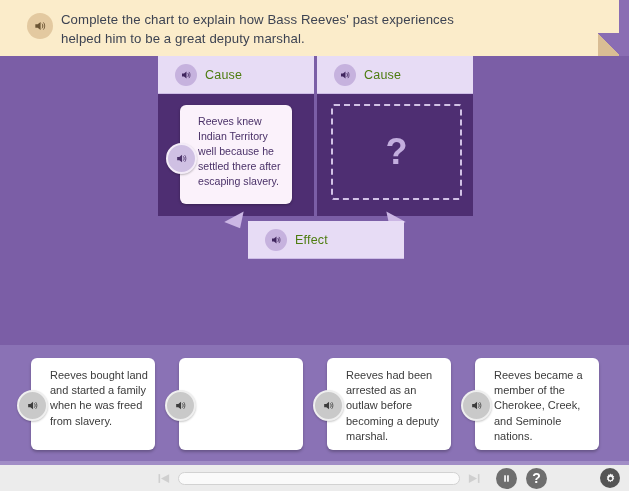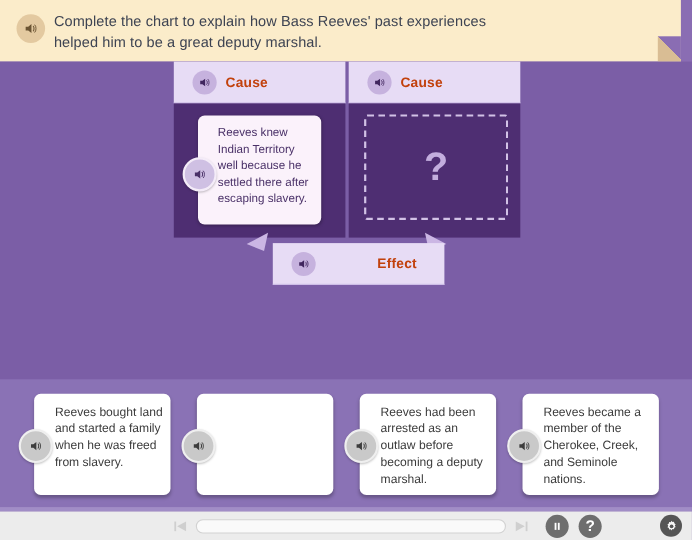--- a/index.html
+++ b/index.html
@@ -9,21 +9,21 @@
     background:#8a6db3;
     position:relative;
   }
   #stage{position:absolute;inset:0;width:629px;height:491px;overflow:hidden;background:#8a6db3;}
 
   
   .banner{
     position:absolute;left:0;top:0;width:619px;height:56px;
     background:#fbecca;
     display:flex;align-items:flex-start;
-    padding:9px 0 0 4px;
+    padding:9px 0 0 16px;
     box-sizing:border-box;
   }
   .banner-spk{
     width:26px;height:26px;border-radius:50%;
     background:#e3c9a0;
     margin:4px 8px 0 11px;
     flex:0 0 auto;
     display:flex;align-items:center;justify-content:center;
     cursor:pointer;
   }
@@ -59,21 +59,21 @@
   .col-body{
     height:122px;background:#4e2e72;
     position:relative;
   }
   .hdr-spk{
     width:22px;height:22px;border-radius:50%;
     background:#c6b2de;margin-left:17px;margin-right:8px;
     display:flex;align-items:center;justify-content:center;cursor:pointer;
     flex:0 0 auto;
   }
-  .hdr-label{font-size:12.5px;font-weight:bold;color:#c2410c;letter-spacing:.2px;}
+  .hdr-label{font-size:12.5px;font-weight:normal;color:#4d7c0f;letter-spacing:.2px;}
 
   .fact-card{
     position:absolute;left:22px;top:11px;width:112px;height:99px;
     background:#fbf2fb;border-radius:6px;
     box-shadow:0 1px 3px rgba(0,0,0,.28);
     box-sizing:border-box;
     padding:9px 7px 0 18px;
   }
   .fact-text{font-size:10.6px;line-height:15px;color:#4a3168;}
   .card-spk{
@@ -98,21 +98,21 @@
     border-left:11px solid transparent;border-right:11px solid transparent;
     border-top:13px solid #cbb6e4;
   }
   .arrow.a1{left:68px;top:160px;transform:rotate(-28deg);}
   .arrow.a2{left:224px;top:160px;transform:rotate(28deg);}
 
   
   .effect-box{position:absolute;left:90px;top:165px;width:156px;height:124px;}
   .effect-header{
     height:38px;background:#e7dcf5;display:flex;align-items:center;
-    border-bottom:1px solid #cdbce6;box-sizing:border-box;gap:48px;
+    border-bottom:1px solid #cdbce6;box-sizing:border-box;
   }
   .effect-body{height:86px;background:#4e2e72;position:relative;}
   .effect-card{
     position:absolute;left:22px;top:12px;width:112px;height:68px;
     background:#fbf2fb;border-radius:6px;
     box-shadow:0 1px 3px rgba(0,0,0,.28);
     box-sizing:border-box;padding:9px 7px 0 18px;
   }
 
   

